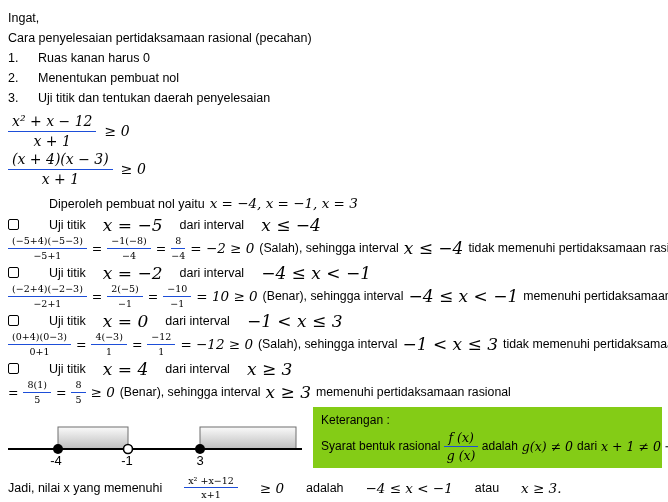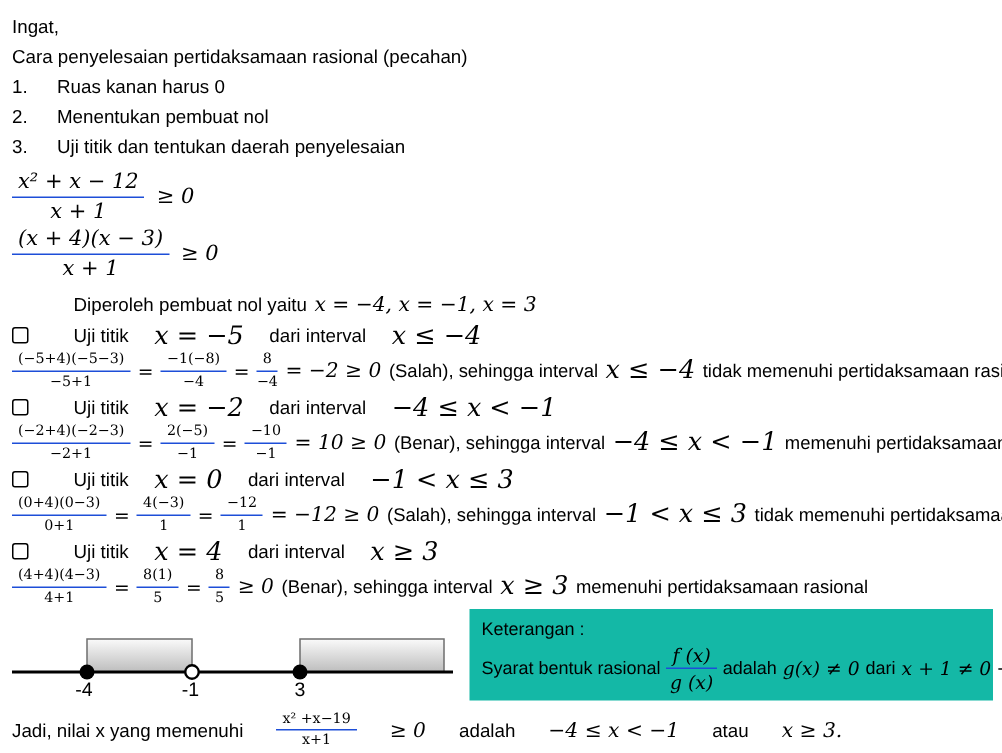--- a/index.html
+++ b/index.html
@@ -175,24 +175,20 @@
   </div>
 
   <div class="bullet-row">
     <span class="checkbox"></span>
     <span>Uji titik</span>
     <span class="mi">x = 4</span>
     <span>dari interval</span>
     <span class="mi">x ≥ 3</span>
   </div>
   <div class="calc-row">
-    <span class="frac">
-      <span class="num">(4+4)(4−3)</span>
-      <span class="den">4+1</span>
-    </span>
     <span class="eq">=</span>
     <span class="frac">
       <span class="num">8(1)</span>
       <span class="den">5</span>
     </span>
     <span class="eq">=</span>
     <span class="frac">
       <span class="num">8</span>
       <span class="den">5</span>
     </span>
@@ -214,40 +210,40 @@
       <rect x="194" y="14" width="96" height="22" fill="url(#shade)" stroke="#6e6e6e" stroke-width="1"></rect>
       <line x1="2" y1="36" x2="296" y2="36" stroke="#000" stroke-width="2"></line>
       <circle cx="52" cy="36" r="5" fill="#000"></circle>
       <circle cx="122" cy="36" r="4.5" fill="#fff" stroke="#000" stroke-width="1.6"></circle>
       <circle cx="194" cy="36" r="5" fill="#000"></circle>
       <text x="50" y="52" font-size="13" text-anchor="middle" fill="#000">-4</text>
       <text x="121" y="52" font-size="13" text-anchor="middle" fill="#000">-1</text>
       <text x="194" y="52" font-size="13" text-anchor="middle" fill="#000">3</text>
     </svg>
 
-    <div class="ketbox" style="background: #14b8a6;">
+    <div class="ketbox" style="background: #84cc16;">
       <p>Keterangan :</p>
       <div class="kline">
         <span>Syarat bentuk rasional</span>
         <span class="frac mi">
           <span class="num">f (x)</span>
           <span class="den">g (x)</span>
         </span>
         <span>adalah</span>
         <span class="mi">g(x) ≠ 0</span>
         <span>dari</span>
         <span class="mi">x + 1 ≠ 0 →</span>
       </div>
     </div>
   </div>
 
   <div class="conclusion">
     <span>Jadi, nilai x yang memenuhi</span>
     <span class="frac">
-      <span class="num">x² +x−19</span>
+      <span class="num">x² +x−12</span>
       <span class="den">x+1</span>
     </span>
     <span class="mi">≥ 0</span>
     <span>adalah</span>
     <span class="mi">−4 ≤ x &lt; −1</span>
     <span>atau</span>
     <span class="mi">x ≥ 3.</span>
   </div>
 
 </div>

